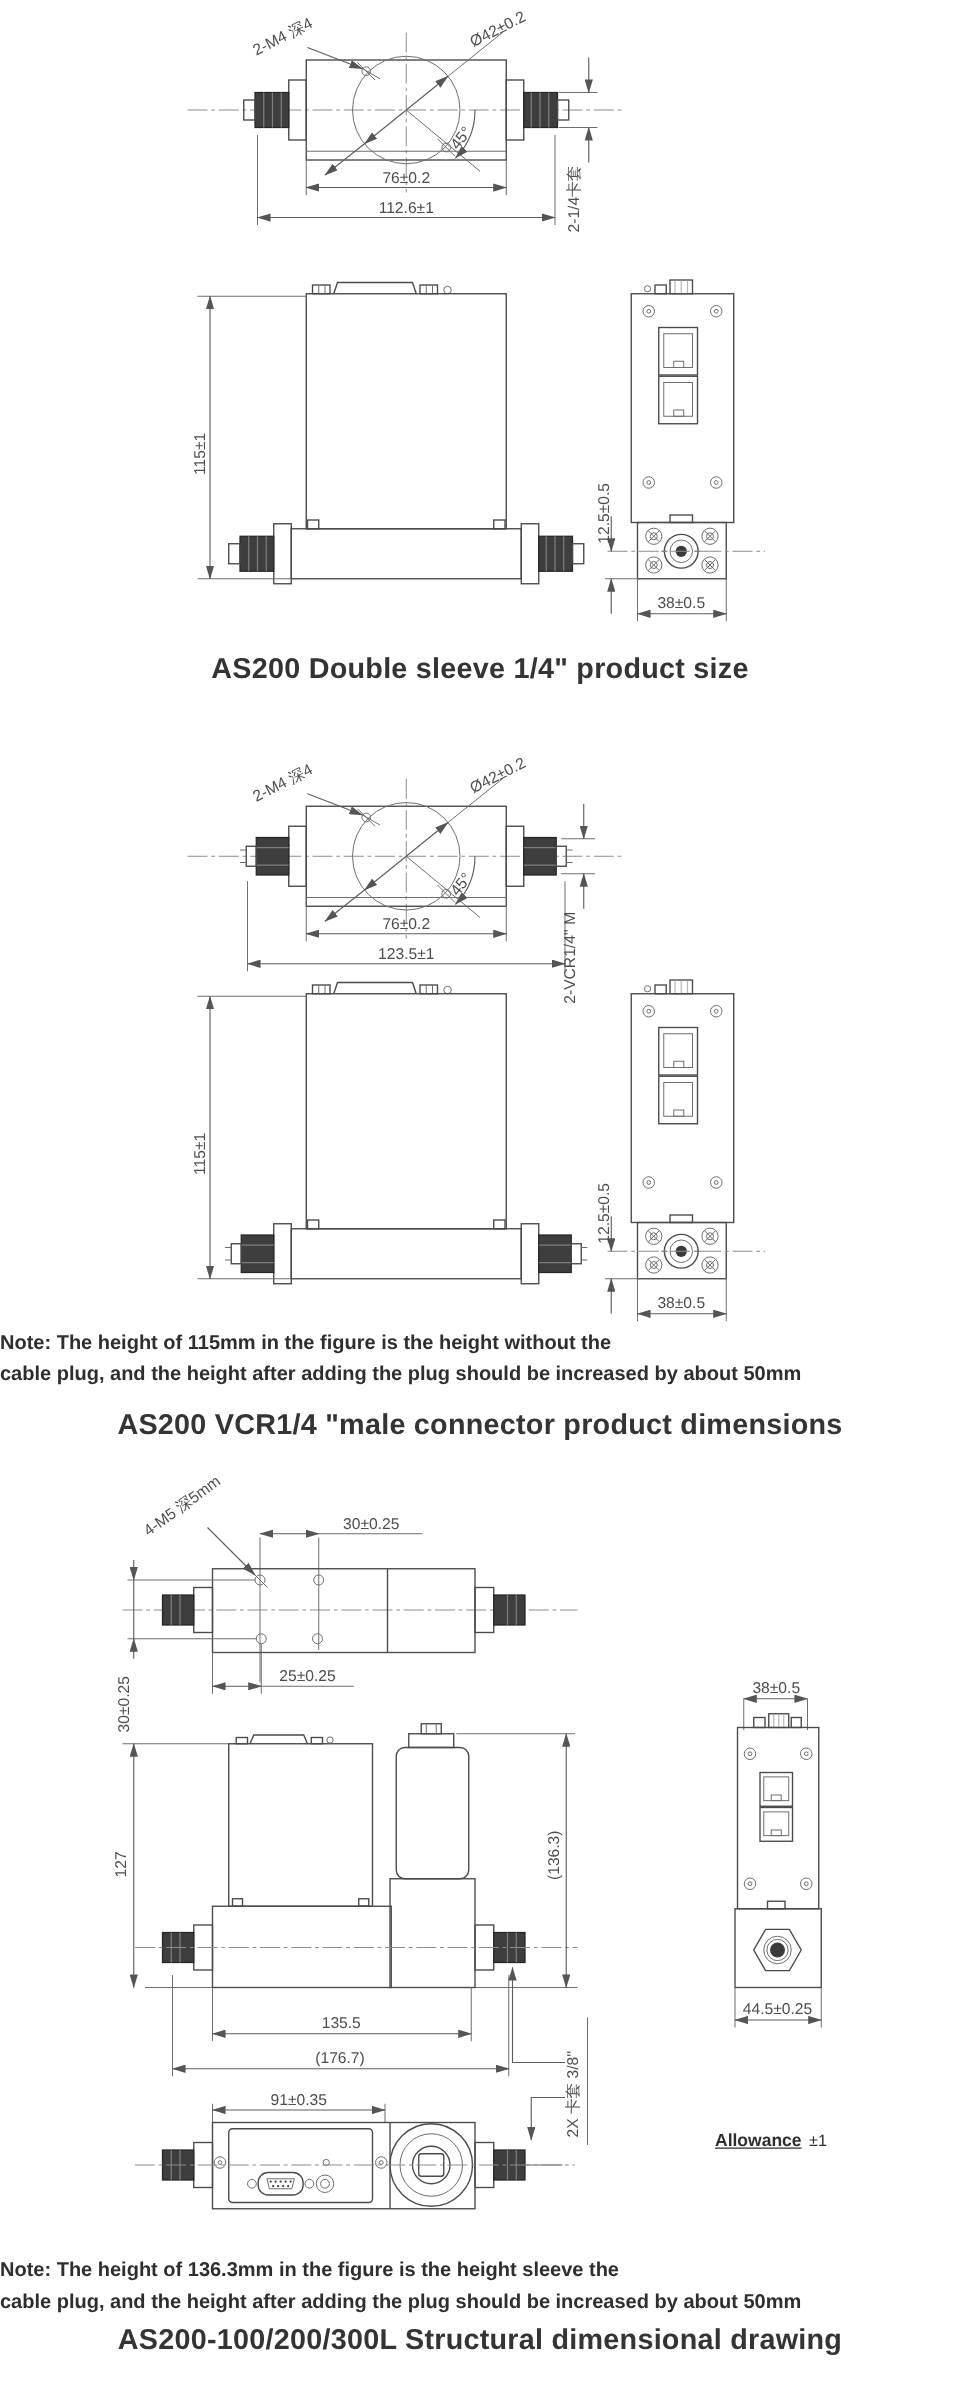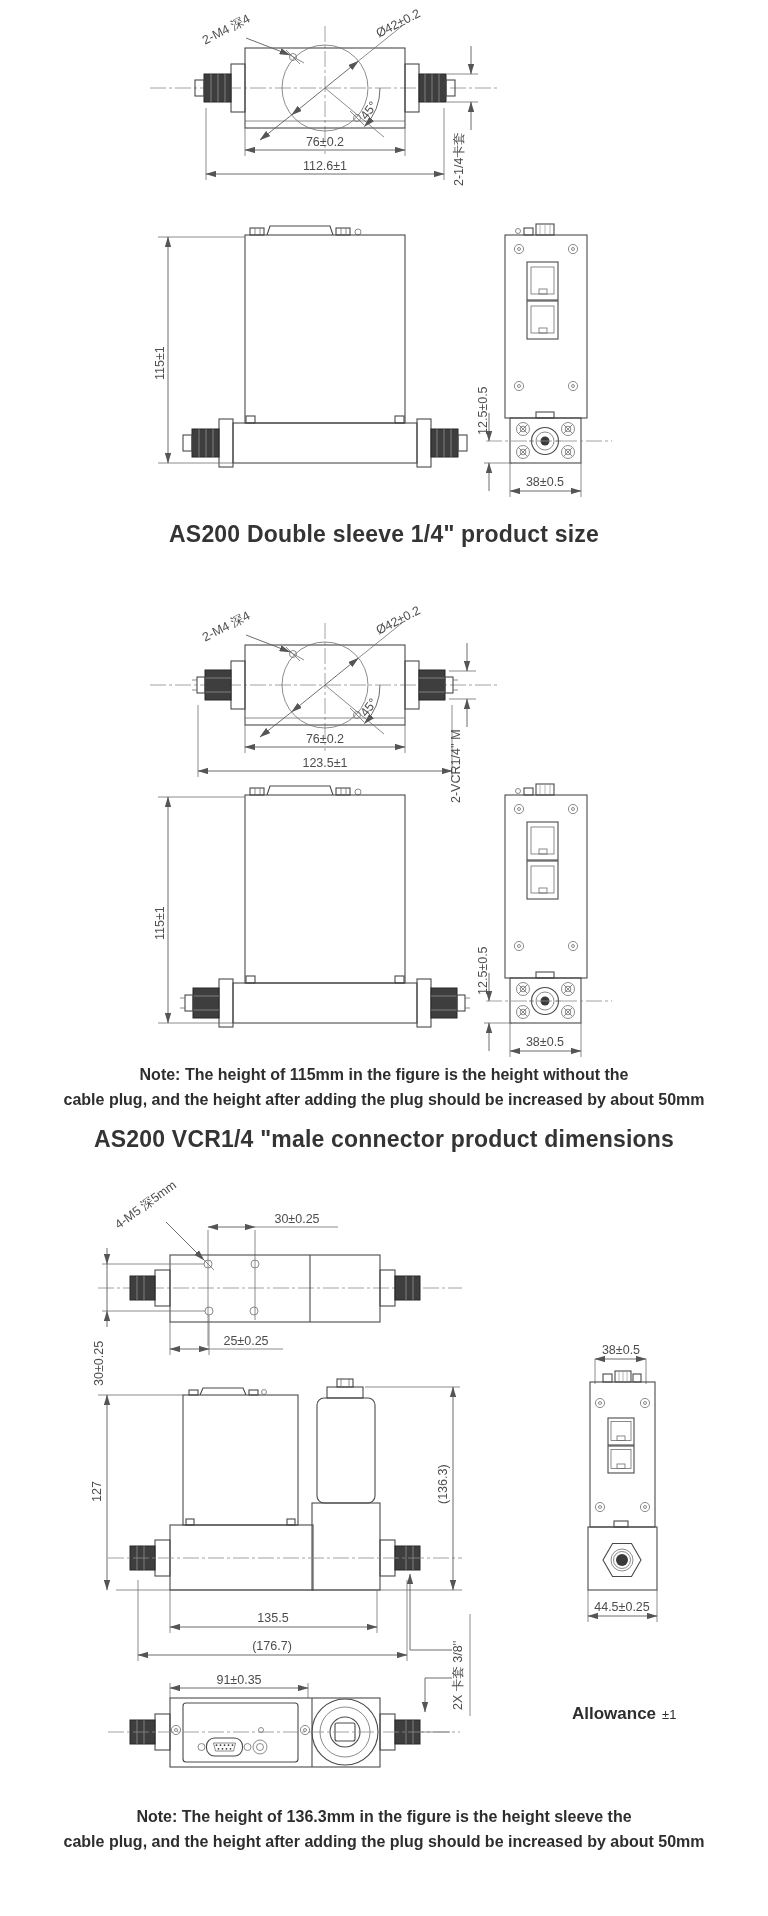--- a/index.html
+++ b/index.html
@@ -9,24 +9,24 @@
   .ln{fill:none;stroke:#4a4a4a;stroke-width:1.1;stroke-linejoin:miter;}
   .th{fill:none;stroke:#6e6e6e;stroke-width:0.8;}
   .cl{fill:none;stroke:#8c8c8c;stroke-width:0.8;stroke-dasharray:16 3 3 3;}
   .dm{fill:none;stroke:#5c5c5c;stroke-width:0.9;}
   .kn{fill:#3e3e3e;stroke:#262626;stroke-width:1;}
   .kl{stroke:#9a9a9a;stroke-width:1;opacity:.7;fill:none;}
   .fd{fill:#3a3a3a;stroke:none;}
   text.dt{font-family:"Liberation Sans",sans-serif;font-size:12.5px;fill:#4d4d4d;}
   .caption{position:absolute;left:0;width:768px;text-align:center;color:#343434;
            font-weight:600;letter-spacing:.2px;}
-  .note{position:absolute;left:0;width:768px;text-align:center;color:#2e2e2e;
+  .note{position:absolute;left:0;width:768px;color:#2e2e2e;
         font-size:16px;font-weight:600;}
   .allow{position:absolute;color:#2e2e2e;white-space:nowrap;}
-  .allow .al{font-size:17px;font-weight:700;}
+  .allow .al{font-size:14px;font-weight:700;text-decoration:underline;}
   .allow .av{font-size:13px;font-weight:400;margin-left:6px;}
 </style>
 </head>
 <body>
 
 <div class="page">
 
 <svg width="0" height="0" style="position:absolute">
   <defs>
     <marker id="arr" viewBox="0 0 10 6" markerWidth="11" markerHeight="6.6" refX="9.5" refY="3" orient="auto-start-reverse" markerUnits="userSpaceOnUse">
@@ -422,14 +422,15 @@
     <path class="dm" d="M452 508 L425 508 L425 542" fill="none" marker-end="url(#arr)"></path>
   </g>
 </svg>
 
 <div class="allow" style="left:572px;top:1704px">
   <span class="al">Allowance</span><span class="av">±1</span>
 </div>
 
 <div class="note" style="top:1808px">Note: The height of 136.3mm in the figure is the height sleeve the</div>
 <div class="note" style="top:1833px">cable plug, and the height after adding the plug should be increased by about 50mm</div>
+<div class="caption" style="top:1858px;font-size:23px">AS200-100/200/300L Structural dimensional drawing</div>
 
 </div>
 
 </body></html>

